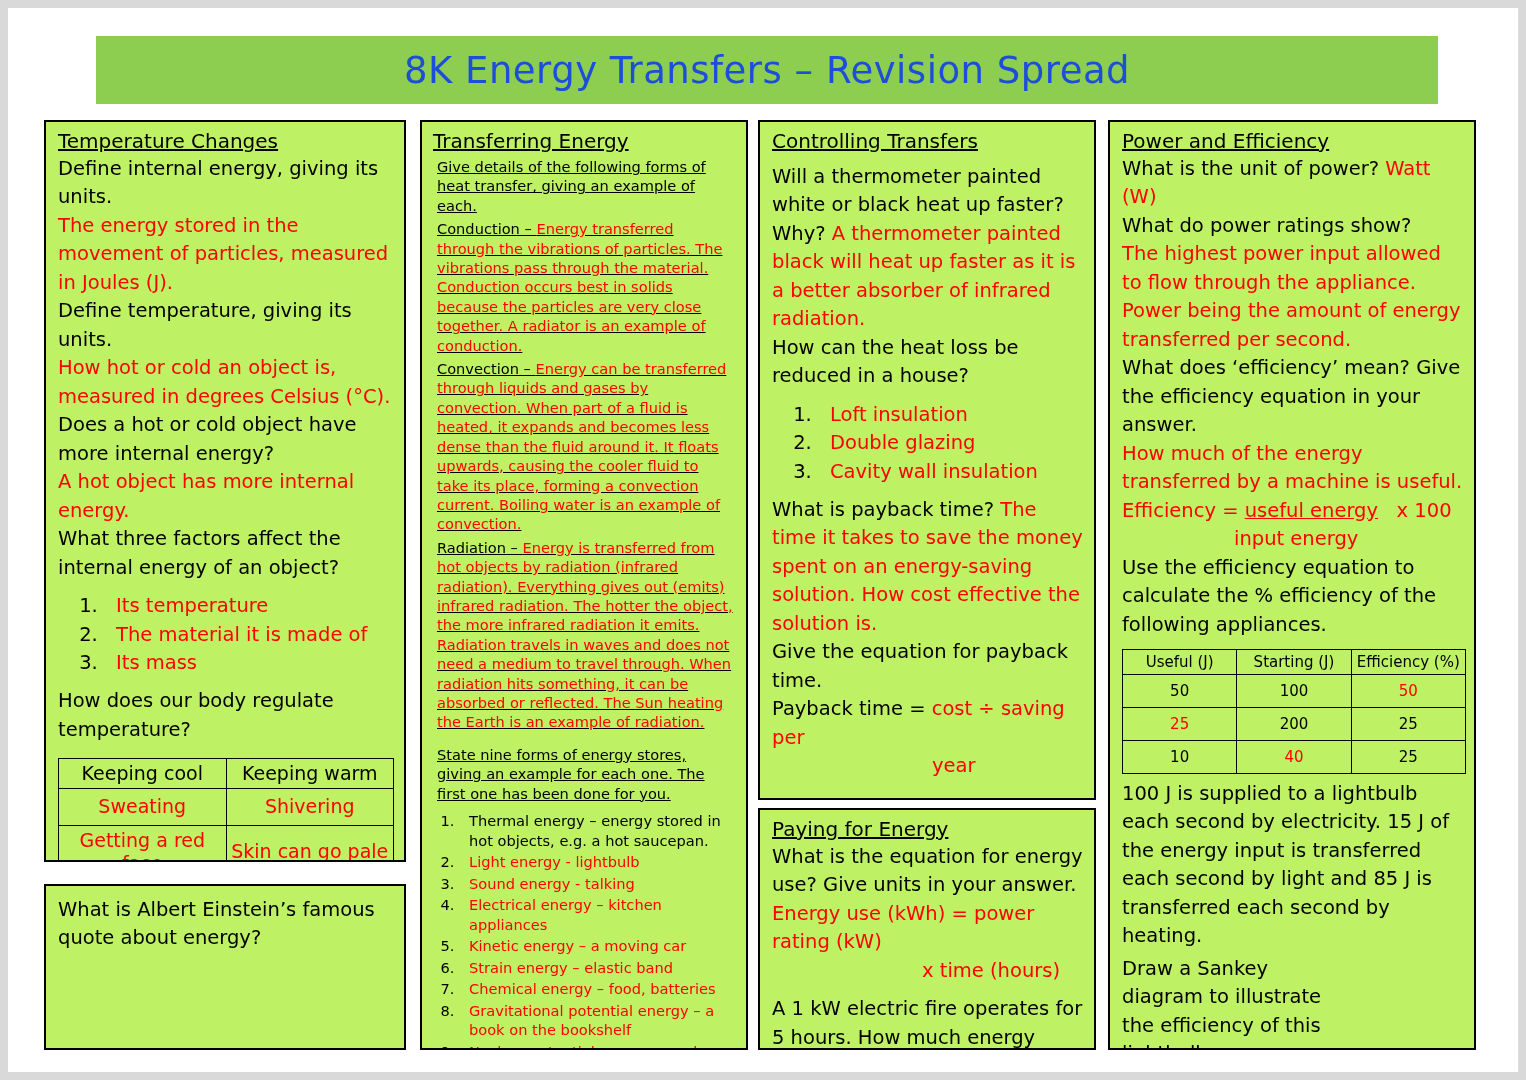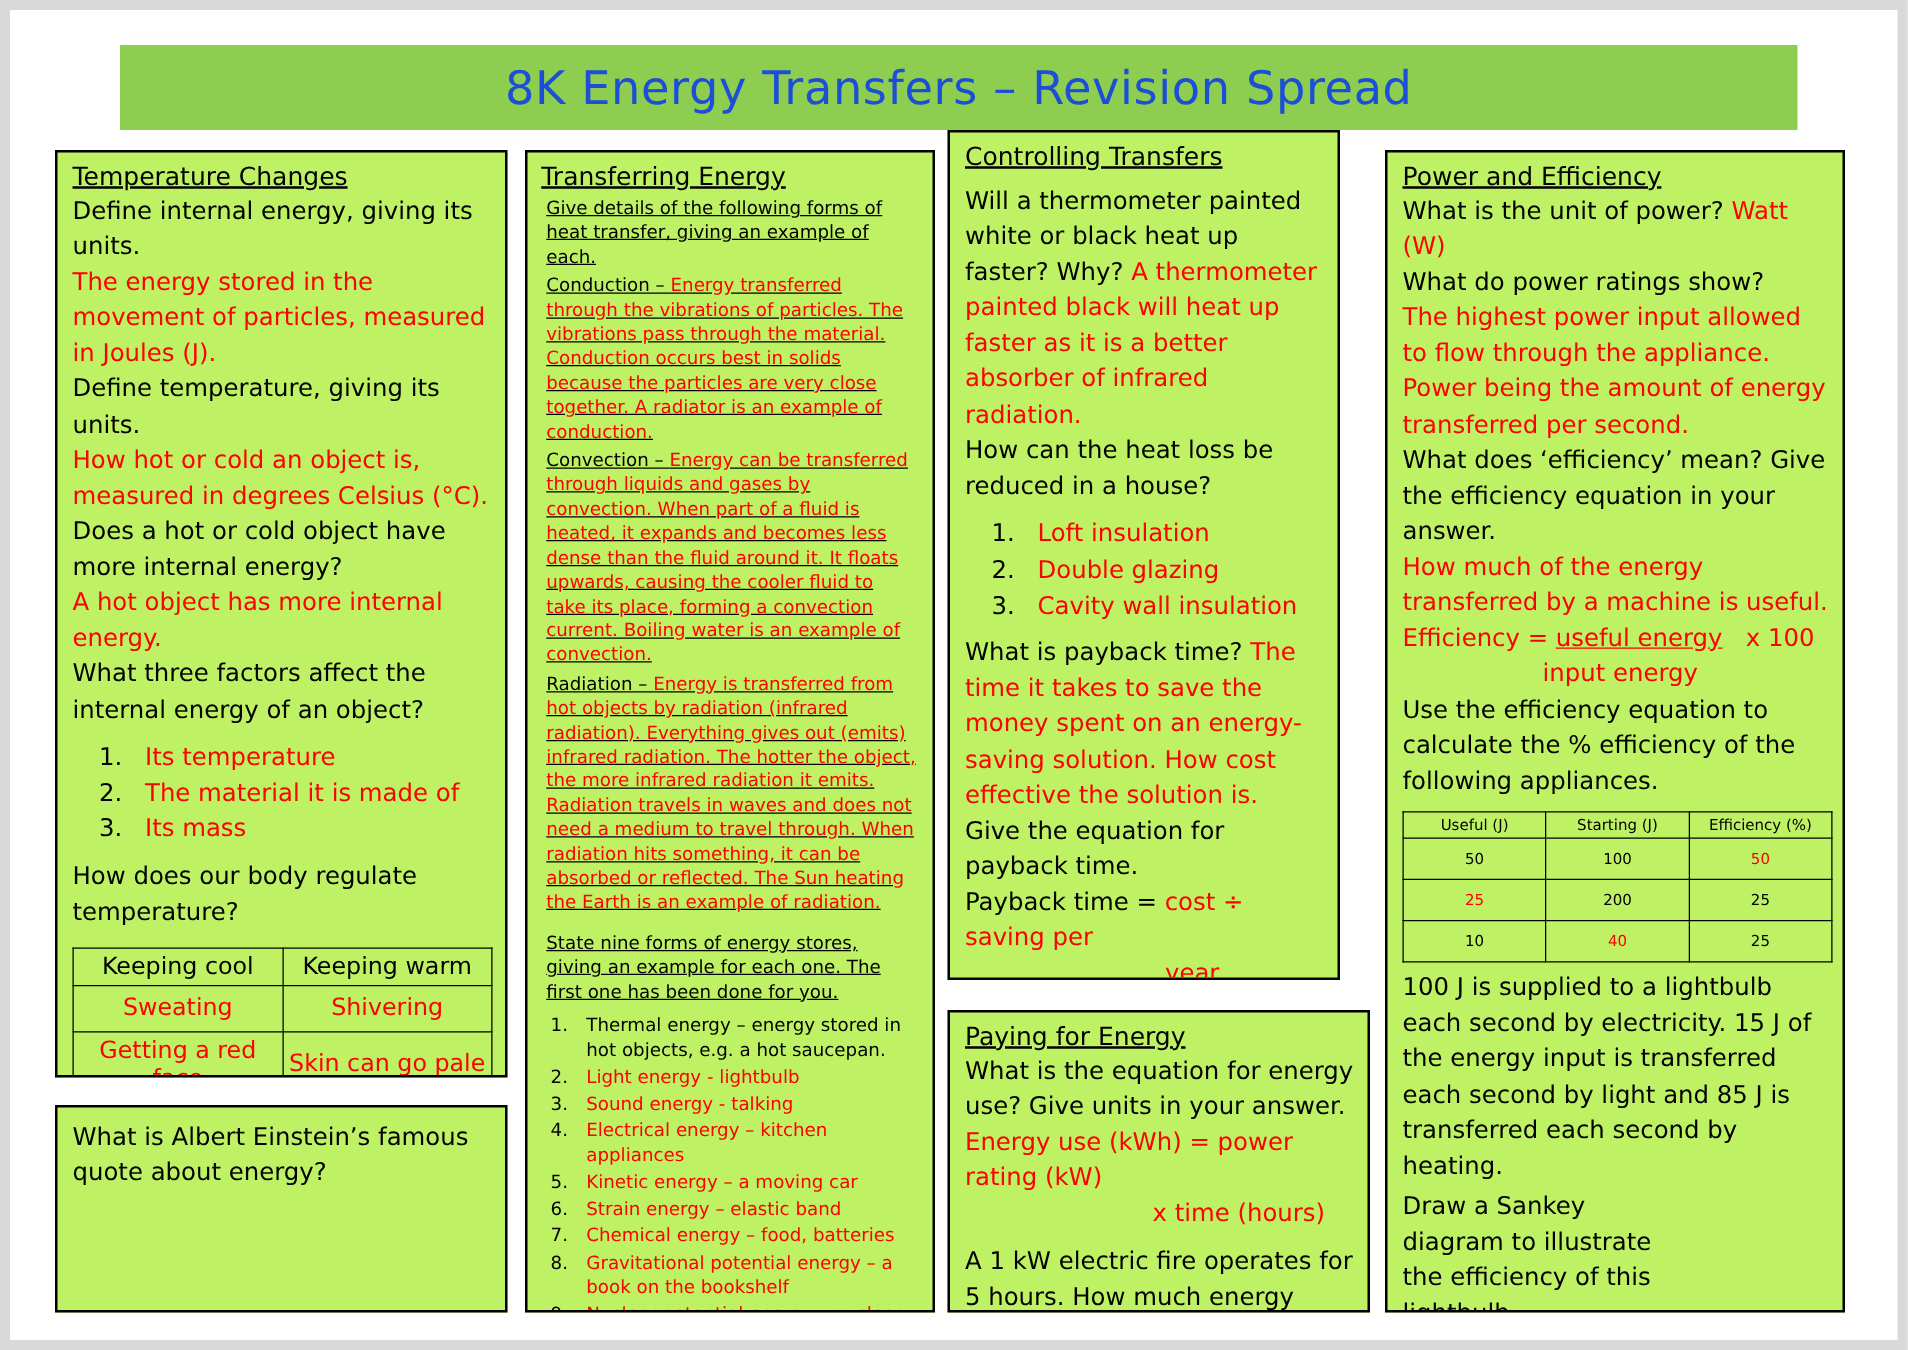--- a/index.html
+++ b/index.html
@@ -40,21 +40,21 @@
   .box {
     position: absolute;
     border: 2px solid #000;
     box-sizing: border-box;
     background: #bef264;
     overflow: hidden;
   }
   #col1 { left: 36px;  top: 112px; width: 362px; height: 742px; padding: 8px 10px 4px 12px; }
   #einstein { left: 36px; top: 876px; width: 362px; height: 166px; padding: 10px 10px 4px 12px; }
   #col2 { left: 412px; top: 112px; width: 328px; height: 930px; padding: 8px 8px 4px 11px; }
-  #col3 { left: 750px; top: 96px; width: 314px; height: 680px; padding: 8px 10px 4px 12px; }
+  #col3 { left: 750px; top: 112px; width: 338px; height: 680px; padding: 8px 10px 4px 12px; }
   #paying { left: 750px; top: 800px; width: 338px; height: 242px; padding: 8px 10px 4px 12px; }
   #col4 { left: 1100px; top: 112px; width: 368px; height: 930px; padding: 8px 8px 4px 12px; }
 
   .sec-title {
     font-size: 20px;
     color: #000;
     text-decoration: underline;
     margin-bottom: 2px;
     line-height: 1.15;
   }
@@ -111,21 +111,21 @@
     border: 1.5px solid #000;
     text-align: center;
     font-weight: normal;
     padding: 3px 2px;
   }
 
   #body-table { margin-top: 14px; font-size: 19px; }
   #body-table th { color: #000; line-height: 1.2; }
   #body-table td { color: #FF0000; line-height: 1.22; height: 30px; }
 
-  #eff-table { margin-top: 10px; font-size: 12px; }
+  #eff-table { margin-top: 10px; font-size: 15px; }
   #eff-table th { color: #000; line-height: 1.2; }
   #eff-table td { color: #000; line-height: 1.25; height: 26px; }
   #eff-table td.r { color: #FF0000; }
 
   
   .frac-u { text-decoration: underline; }
   .indent-eq { padding-left: 112px; }
   .indent-eq2 { padding-left: 160px; }
   .indent-eq3 { padding-left: 150px; }
 

